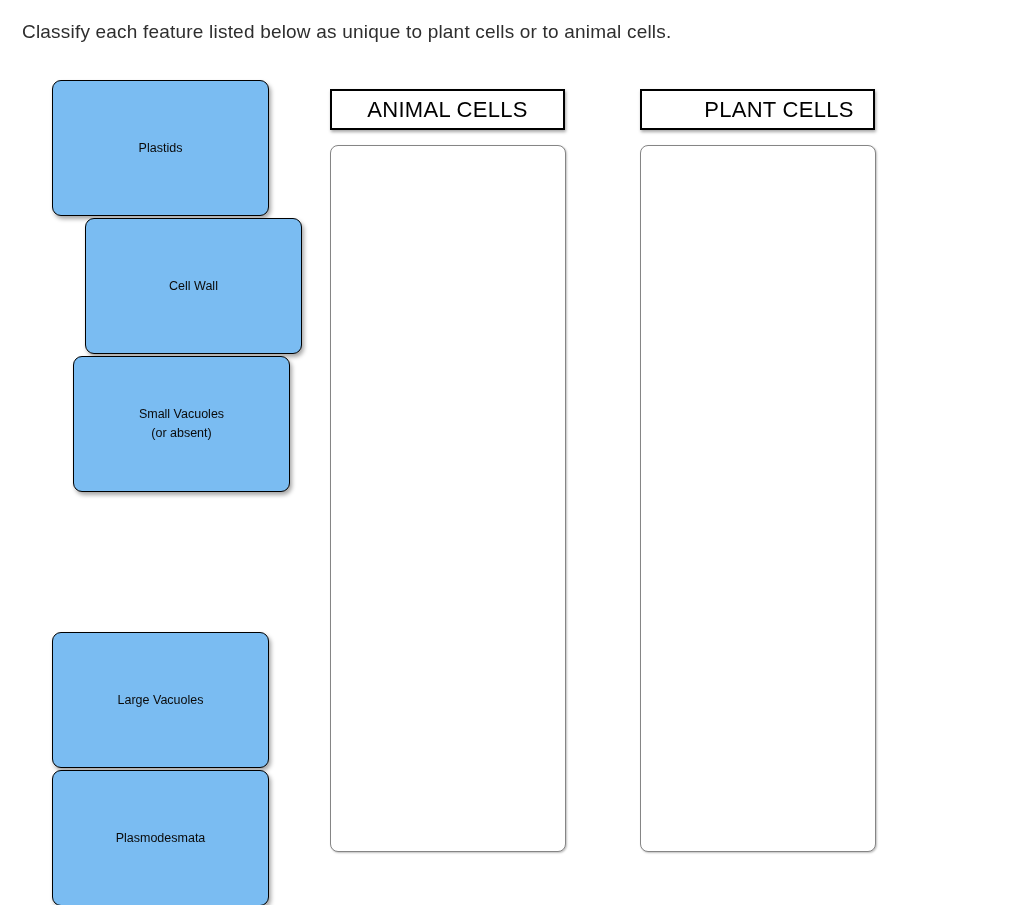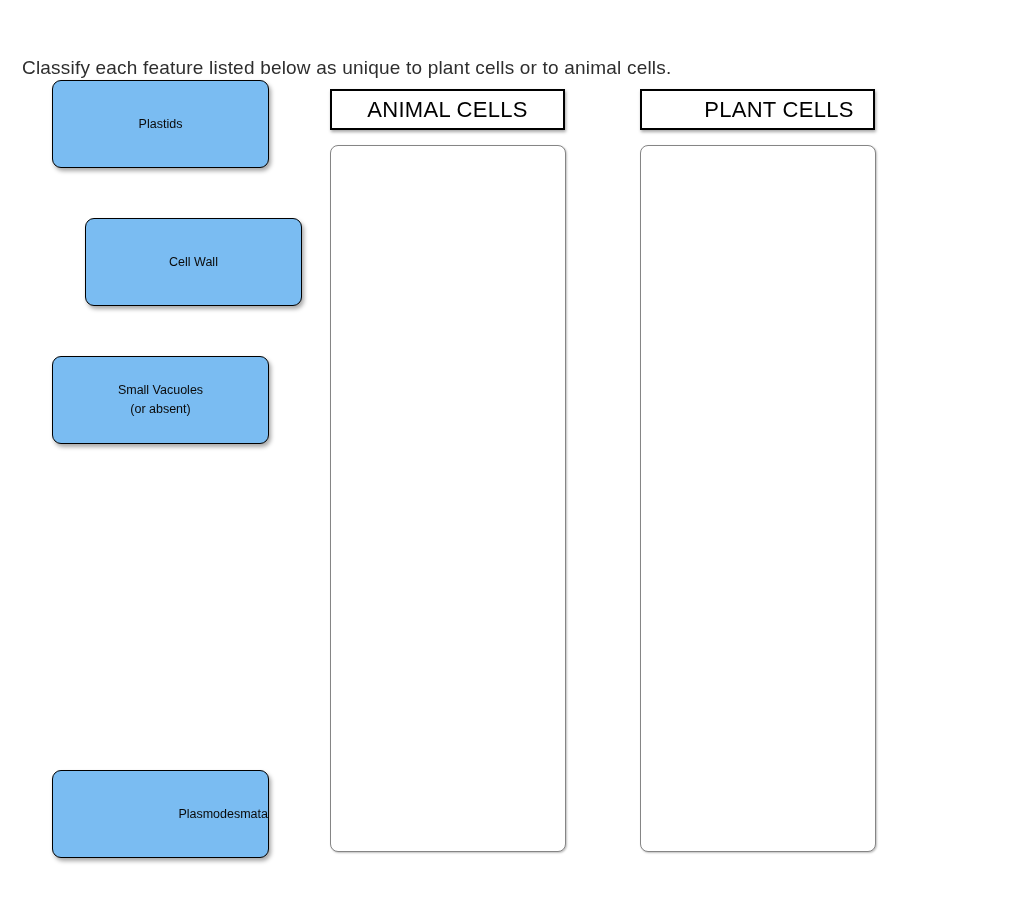--- a/index.html
+++ b/index.html
@@ -16,50 +16,49 @@
     overflow: hidden;
   }
   .instruction {
     position: absolute;
     left: 22px;
     top: 21px;
     font-size: 19px;
     line-height: 1.2;
     color: #2e2e2e;
     letter-spacing: 0.2px;
-    margin-top: 36px;
   }
   .card {
     position: absolute;
     left: 52px;
     width: 217px;
-    height: 88px;
+    height: 136px;
     background: #7abcf2;
     border: 1.5px solid #000000;
     border-radius: 9px;
     box-shadow: 2px 3px 4px rgba(0,0,0,0.35);
     display: flex;
     align-items: center;
     justify-content: center;
     cursor: grab;
     box-sizing: border-box;
   }
   .card-label {
     font-size: 12.5px;
     color: #0a0a0a;
     text-align: center;
     white-space: pre-line;
     line-height: 1.5;
   }
   .card-1 { top: 80px; }
   .card-2 { top: 218px; margin-left: 33px; }
-  .card-3 { top: 356px; }
+  .card-3 { top: 356px; margin-left: 21px; }
   .card-4 { top: 494px; }
   .card-5 { top: 632px; }
-  .card-6 { top: 770px; justify-content: flex-end; }
+  .card-6 { top: 770px; }
   .bin-header {
     position: absolute;
     top: 89px;
     width: 235px;
     height: 41px;
     background: #ffffff;
     border: 2px solid #000000;
     box-shadow: 1px 2px 3px rgba(0,0,0,0.35);
     display: flex;
     align-items: center;
@@ -95,20 +94,23 @@
   <div class="card card-1">
     <span class="card-label">Plastids</span>
   </div>
   <div class="card card-2">
     <span class="card-label">Cell Wall</span>
   </div>
   <div class="card card-3">
     <span class="card-label">Small Vacuoles
 (or absent)</span>
   </div>
+  <div class="card card-5">
+    <span class="card-label">Large Vacuoles</span>
+  </div>
   <div class="card card-6">
     <span class="card-label">Plasmodesmata</span>
   </div>
 
   <div class="bin-header animal-col">
     <span class="bin-header-label">ANIMAL CELLS</span>
   </div>
   <div class="drop-zone animal-col"></div>
 
   <div class="bin-header plant-col">

